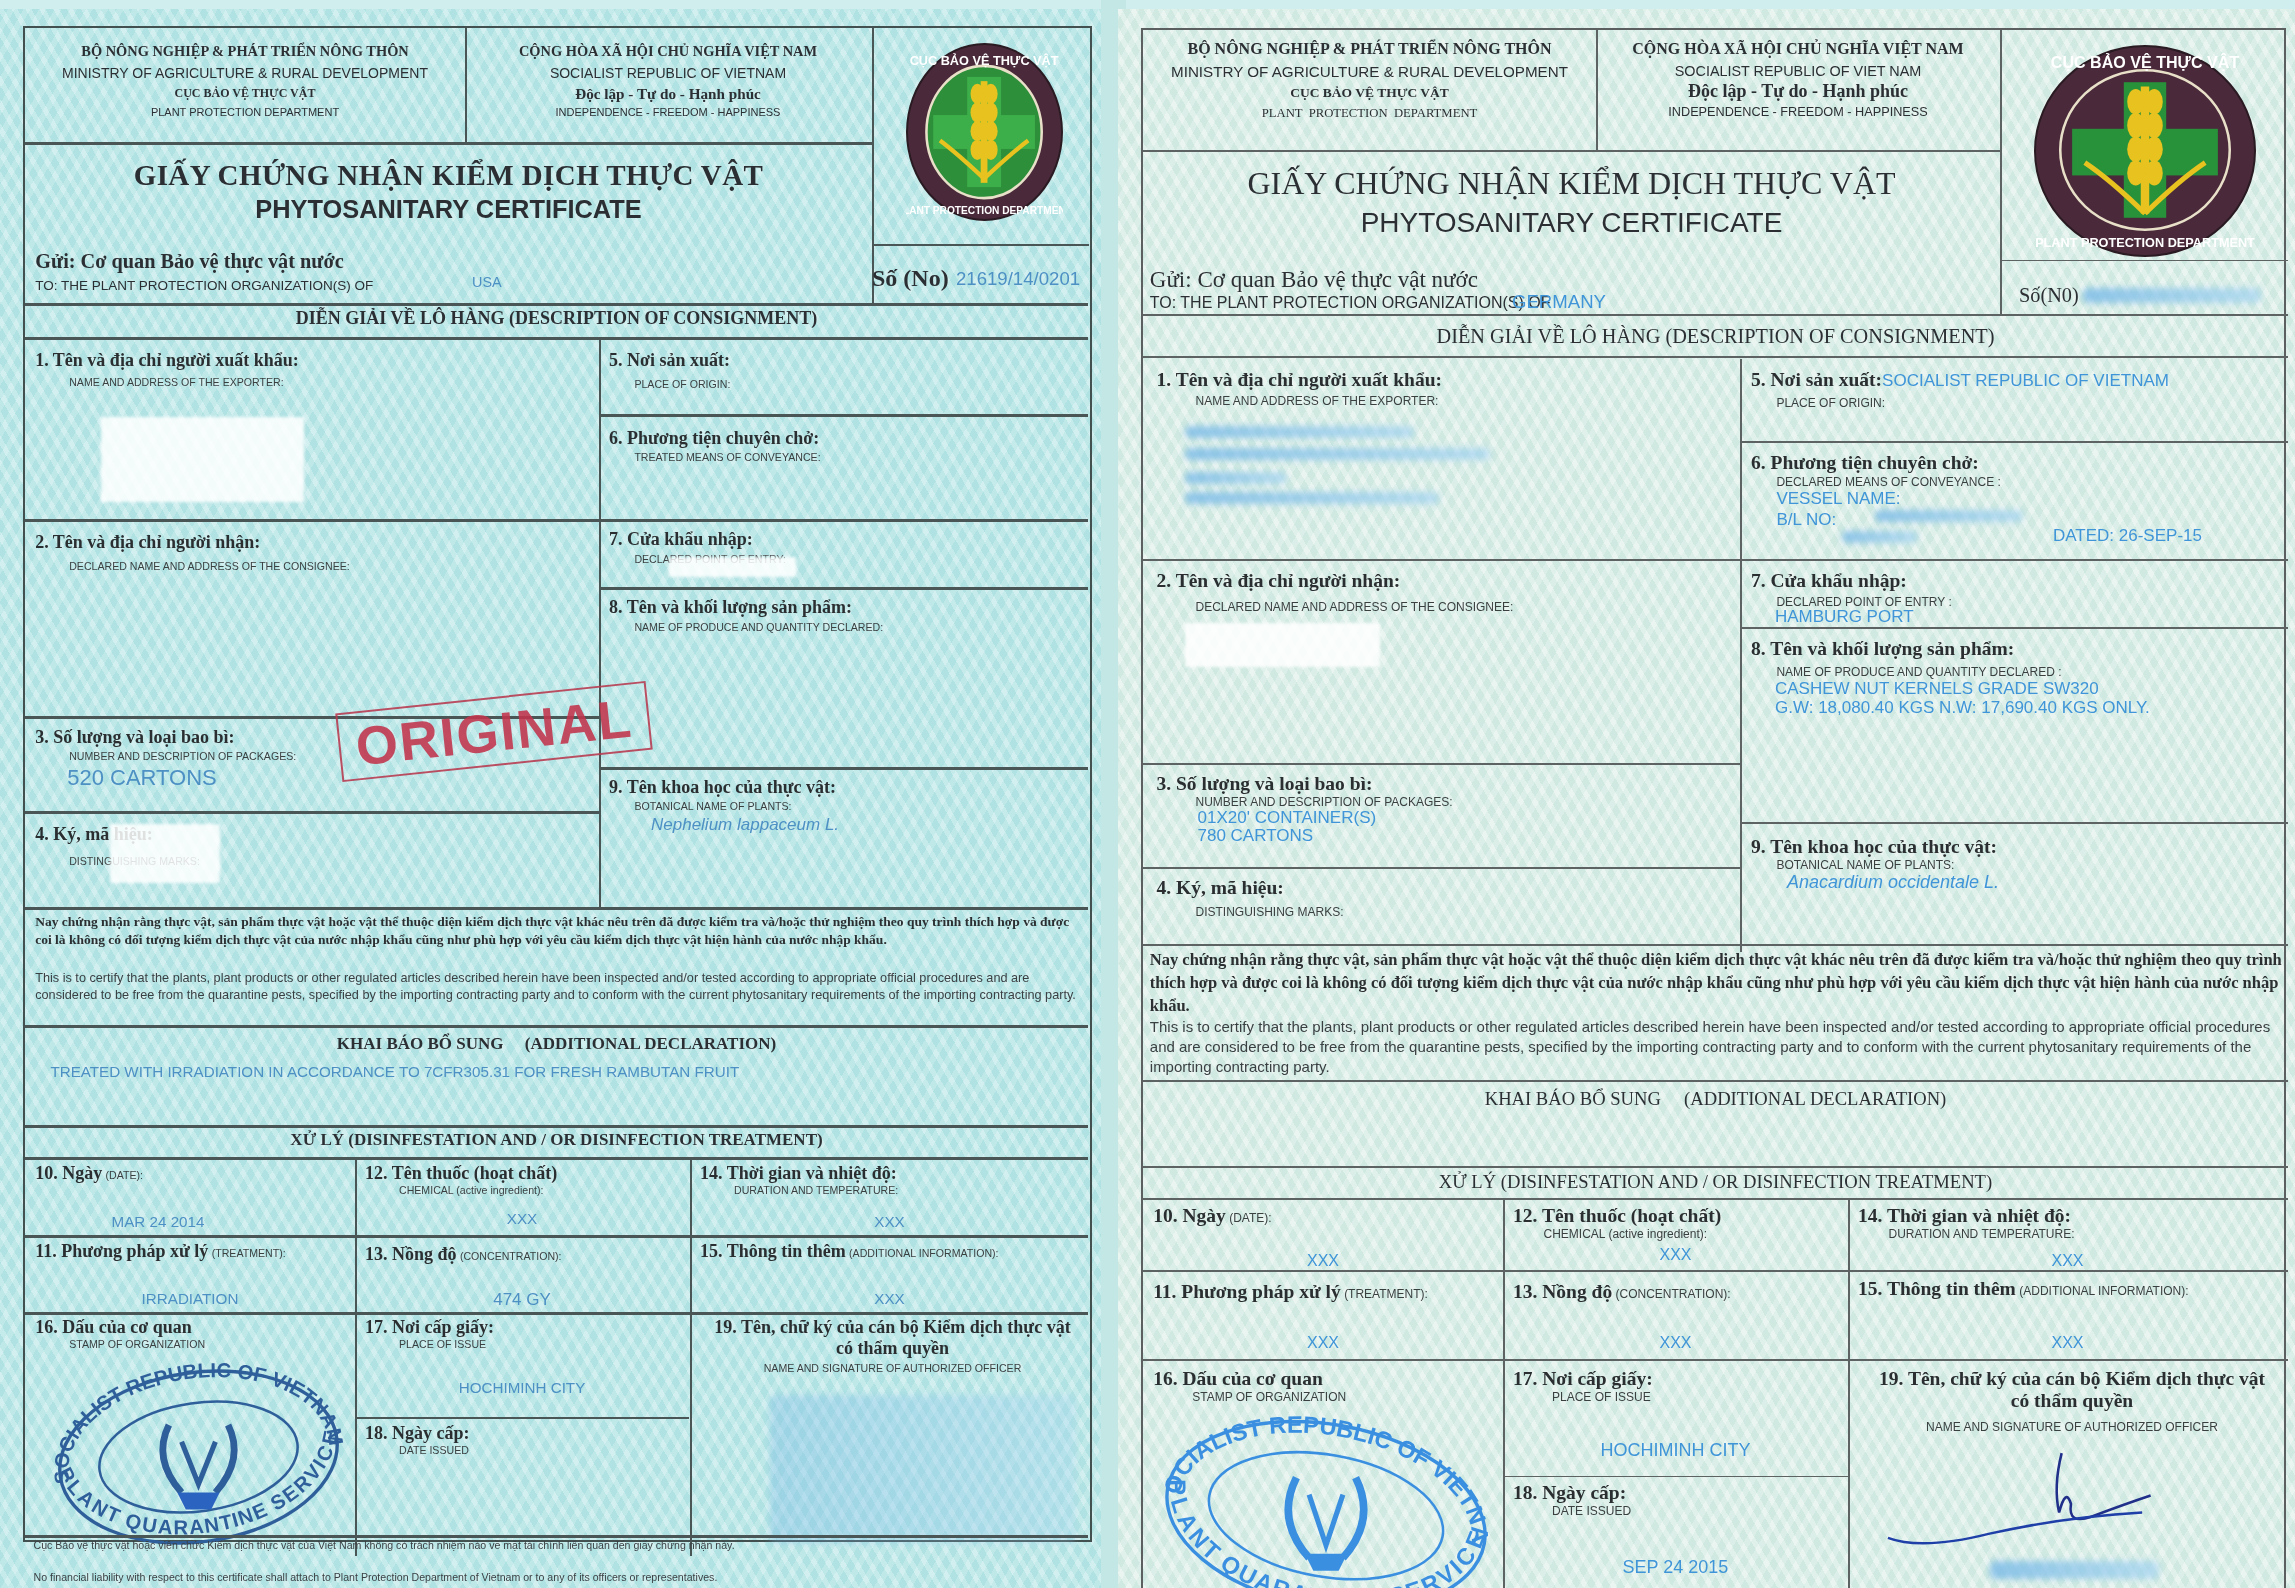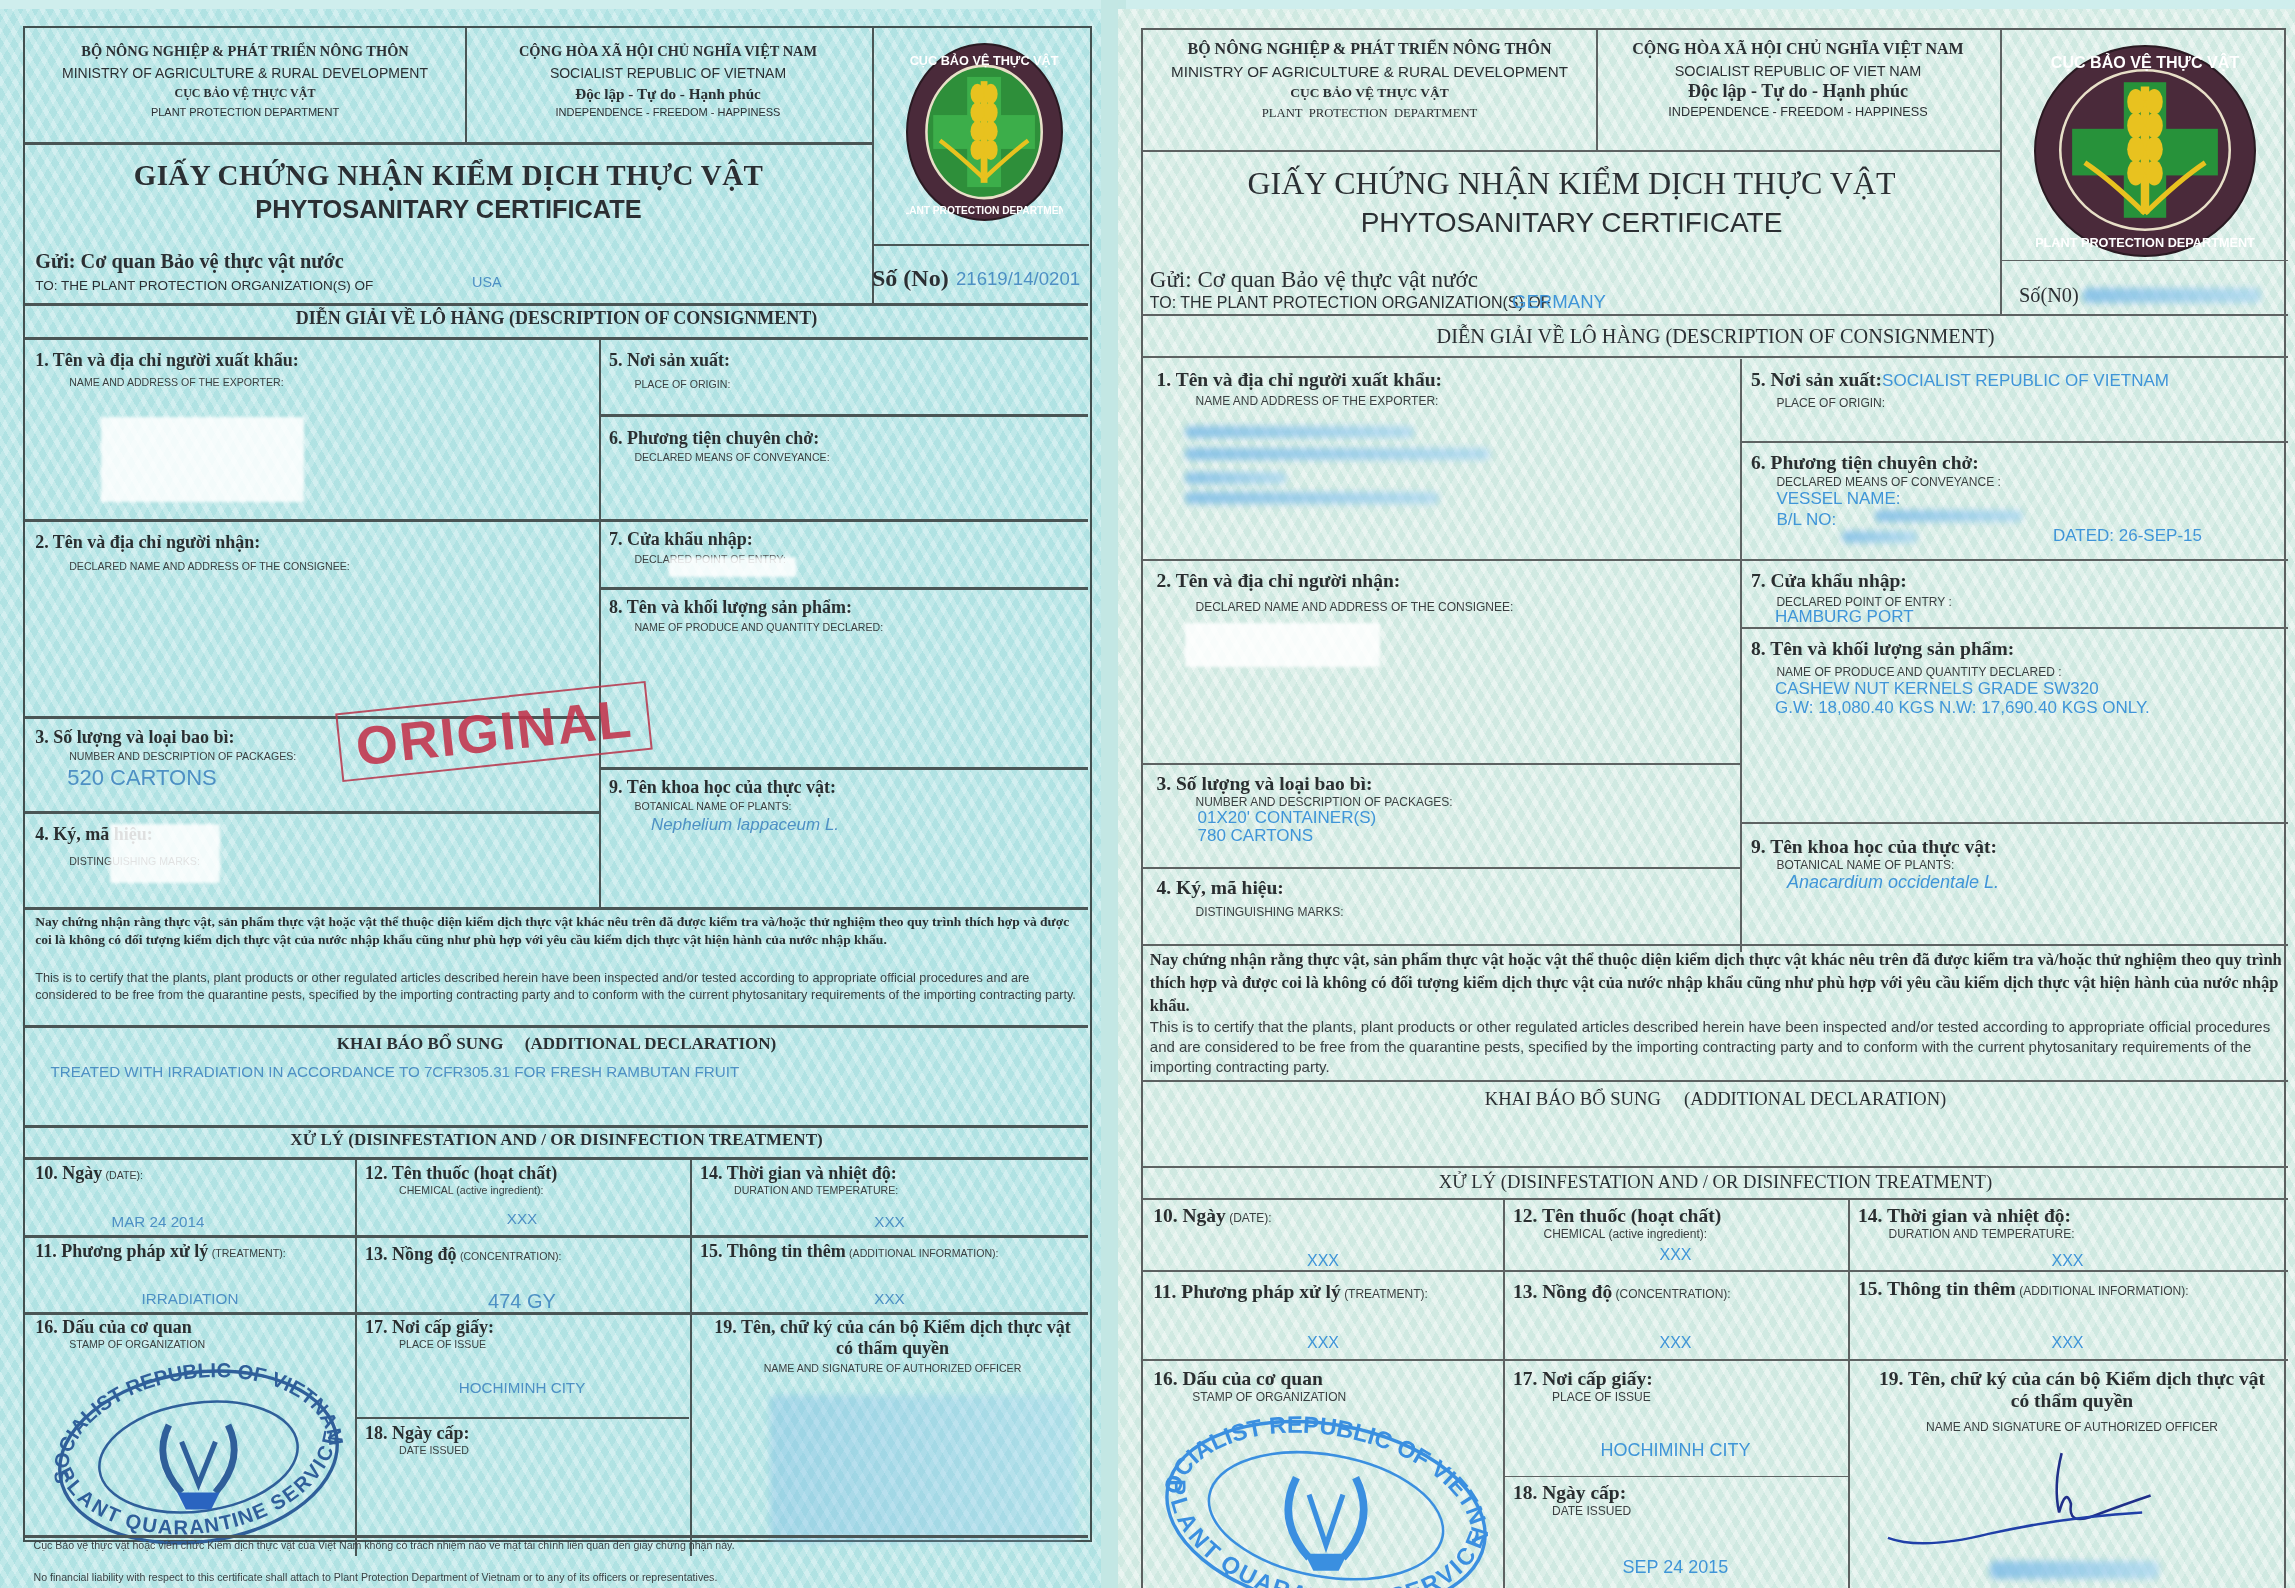--- a/index.html
+++ b/index.html
@@ -166,21 +166,21 @@
     <div class="redact-white" style="left:85px;top:796px;width:110px;height:59px;"></div>
 
     <div class="original-stamp" style="left:313px;top:669px;">ORIGINAL</div>
 
     <div class="abs" style="left:584px;top:322px;">
       <div class="field-label">5.  Nơi sản xuất:</div>
       <div class="field-sub" style="margin-left:25.4px;margin-top:6.8px;">PLACE OF ORIGIN:</div>
     </div>
     <div class="abs" style="left:584px;top:400px;">
       <div class="field-label">6.  Phương tiện chuyên chở:</div>
-      <div class="field-sub" style="margin-left:25.4px;margin-top:1.7px;">DECLARED MEANS OF CONVEYANCE:</div>
+      <div class="field-sub" style="margin-left:25.4px;margin-top:1.7px;">TREATED MEANS OF CONVEYANCE:</div>
     </div>
     <div class="abs" style="left:584px;top:501px;">
       <div class="field-label">7.  Cửa khẩu nhập:</div>
       <div class="field-sub" style="margin-left:25.4px;margin-top:3.4px;">DECLARED POINT OF ENTRY:</div>
     </div>
     <div class="redact-white" style="left:644px;top:529px;width:127px;height:20.3px;"></div>
     <div class="abs" style="left:584px;top:569px;">
       <div class="field-label">8.  Tên và khối lượng sản phẩm:</div>
       <div class="field-sub" style="margin-left:25.4px;margin-top:3.4px;">NAME OF PRODUCE AND QUANTITY DECLARED:</div>
     </div>
@@ -230,21 +230,21 @@
     <div class="abs" style="left:10.2px;top:1213px;">
       <span class="field-label">11.  Phương pháp xử lý</span>
       <span class="field-sub">(TREATMENT):</span>
     </div>
     <div class="abs fill ctr" style="left:0;top:1262px;width:330px;font-size:15.2px;">IRRADIATION</div>
 
     <div class="abs" style="left:340px;top:1216px;">
       <span class="field-label">13.  Nồng độ</span>
       <span class="field-sub">(CONCENTRATION):</span>
     </div>
-    <div class="abs fill ctr" style="left:330px;top:1262px;width:334px;font-size:20px;text-align:center;">474 GY</div>
+    <div class="abs fill ctr" style="left:330px;top:1262px;width:334px;font-size:17px;text-align:center;">474 GY</div>
 
     <div class="abs" style="left:675px;top:1213px;">
       <span class="field-label">15.  Thông tin thêm</span>
       <span class="field-sub">(ADDITIONAL INFORMATION):</span>
     </div>
     <div class="abs fill ctr" style="left:665px;top:1262px;width:399px;font-size:15.2px;">XXX</div>
 
     <div class="abs" style="left:10.2px;top:1289px;">
       <div class="field-label">16.  Dấu của cơ quan</div>
       <div class="field-sub" style="margin-left:34px;">STAMP OF ORGANIZATION</div>

